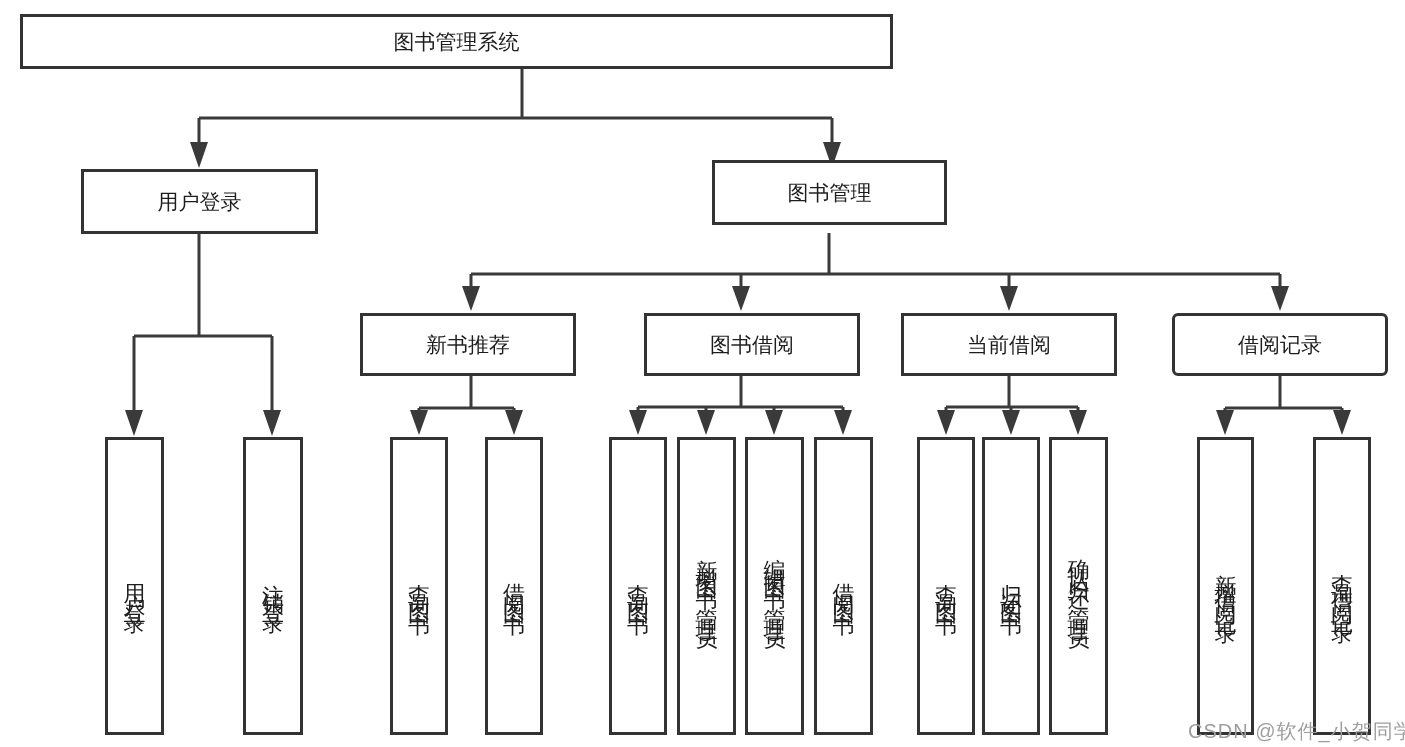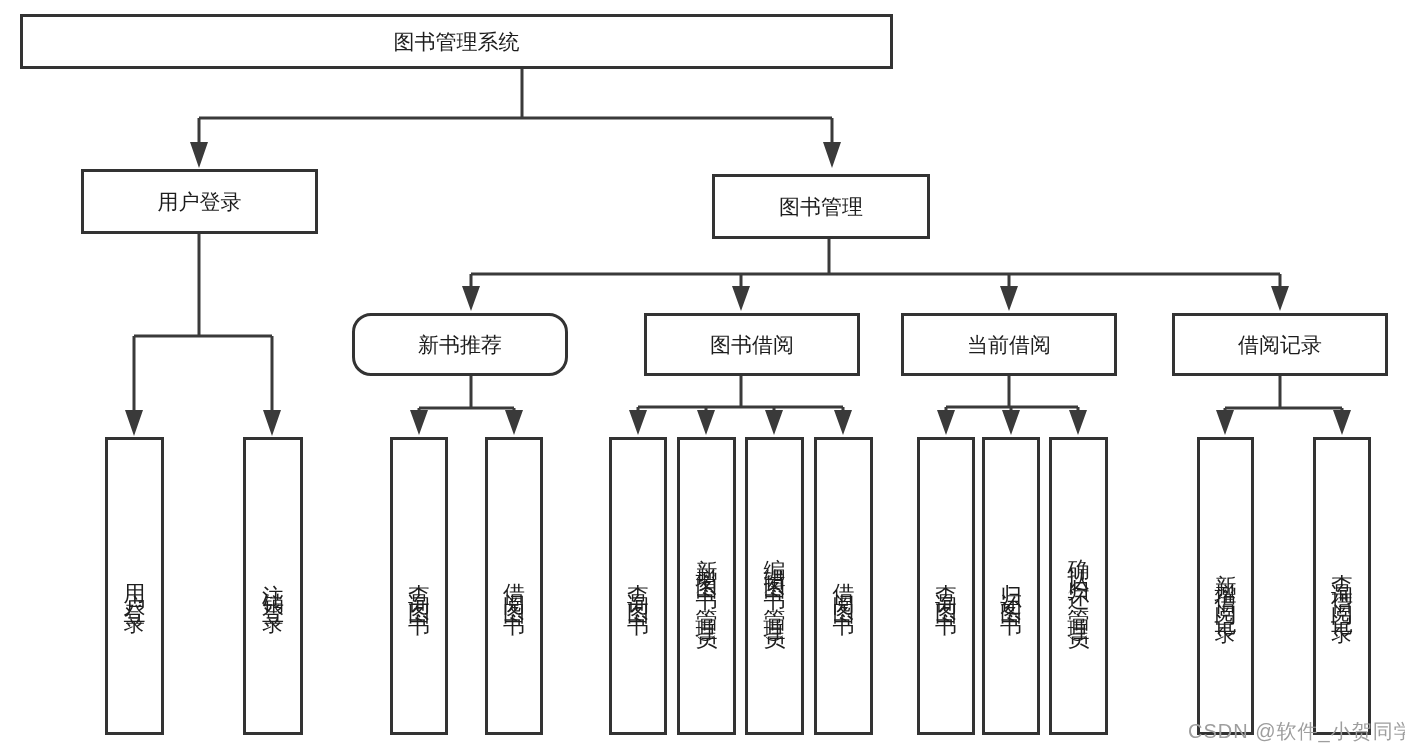--- a/index.html
+++ b/index.html
@@ -31,27 +31,27 @@
   .leaf span {
     writing-mode: vertical-rl;
     line-height: 1;
     letter-spacing: 10px;
     font-size: 22px;
   }
   
   .n-root  { left: 20px;   top: 14px;  width: 873px; height: 55px; }
   
   .n-l2a   { left: 81px;   top: 169px; width: 237px;  height: 65px; }
-  .n-l2b   { left: 712px;  top: 174px; width: 218px;  height: 65px; align-items: center; }
+  .n-l2b   { left: 712px;  top: 160px; width: 235px;  height: 65px; align-items: center; }
   
   .n-l3    { top: 313px; height: 63px; width: 216px; }
-  .n-l3a   { left: 352px; border-radius: 19px; }
+  .n-l3a   { left: 360px; }
   .n-l3b   { left: 633px; margin-left: 11px; }
   .n-l3c   { left: 901px; }
-  .n-l3d   { left: 1172px; }
+  .n-l3d   { left: 1172px; border-radius: 6px; }
   
   .leaf    { top: 437px; height: 298px; }
   .n-a1 { left: 105px;  width: 59px; }
   .n-a2 { left: 243px;  width: 60px; }
   .n-b1 { left: 390px;  width: 58px; }
   .n-b2 { left: 485px;  width: 58px; }
   .n-c1 { left: 609px;  width: 58px; }
   .n-c2 { left: 677px;  width: 59px; }
   .n-c3 { left: 745px;  width: 59px; }
   .n-c4 { left: 814px;  width: 59px; }

